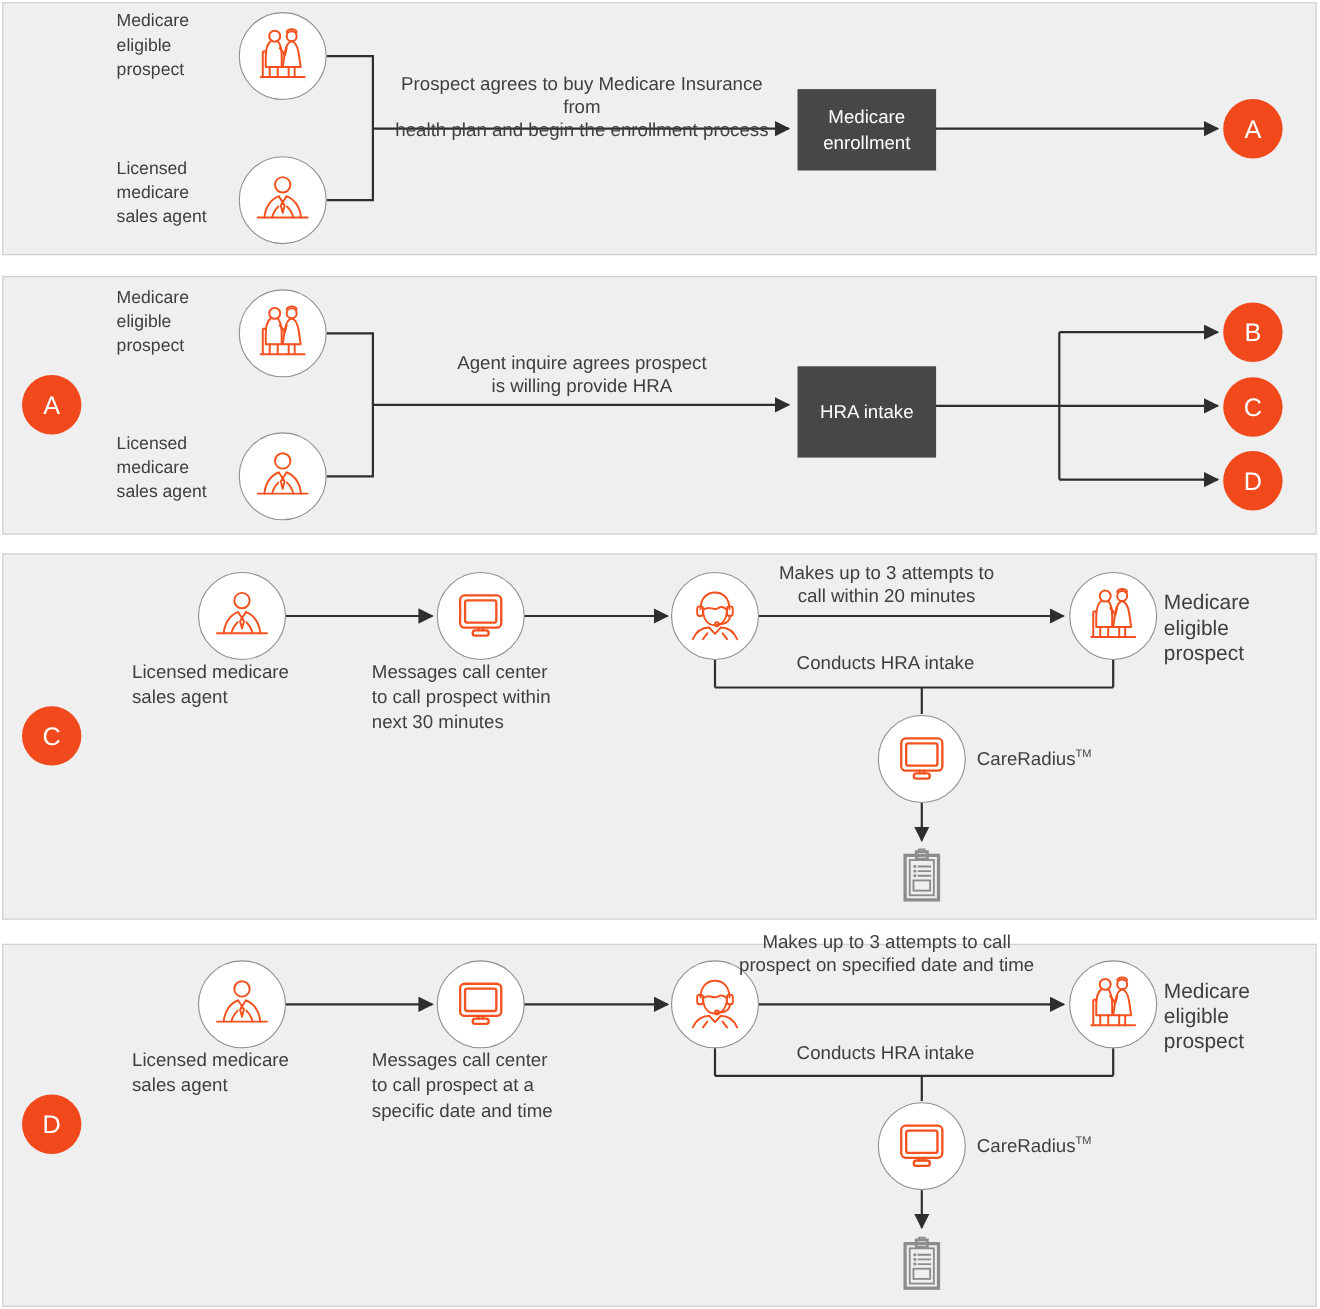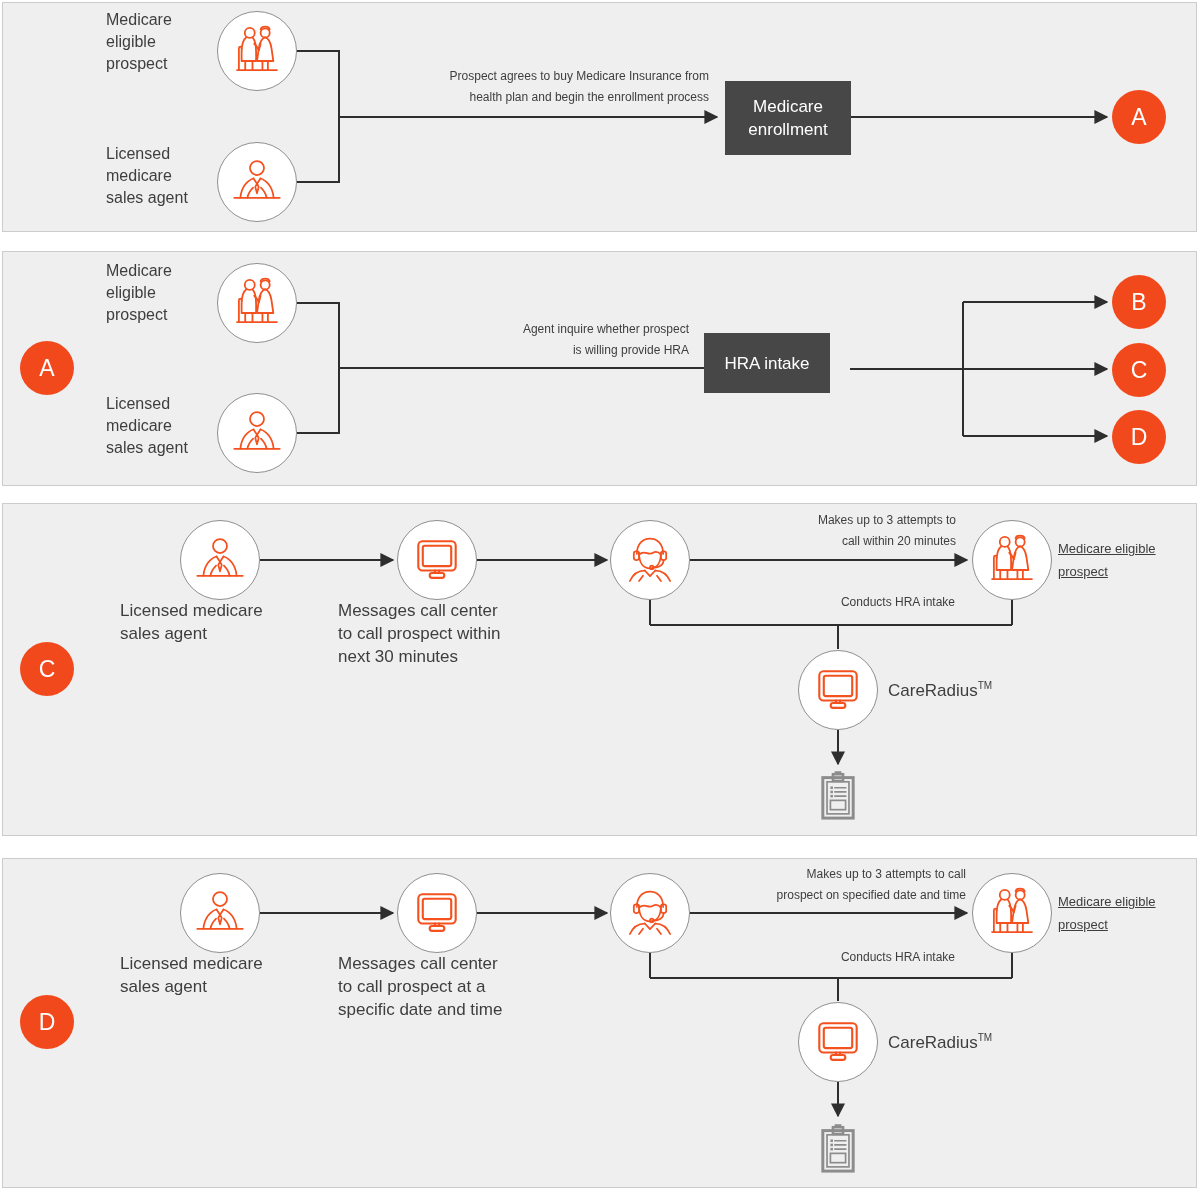--- a/index.html
+++ b/index.html
@@ -26,23 +26,23 @@
     justify-content:center; font-size:23px; z-index:2;
   }
   .box {
     position:absolute; background:#474747; color:#ffffff;
     display:flex; align-items:center; justify-content:center;
     text-align:center; font-size:17px; line-height:23px;
     white-space:pre-line; z-index:2;
   }
   .lbl { position:absolute; white-space:pre-line; z-index:2;text-align:right; }
   .lbl-left   { text-align:left;   font-size:16px; line-height:22px; }
-  .caption    { font-size:12px; line-height:21px; }
+  .caption    { text-align:center; font-size:17px; line-height:21px; }
   .node-label { text-align:left; font-size:17px; line-height:23px; }
-  .side-label { text-align:left;   font-size:13px; line-height:23px;text-decoration:underline; }
+  .side-label { text-align:left;   font-size:19px; line-height:23px; }
   .sys-label  { font-size:17px; }
   .sys-label sup { font-size:10px; }
   .icon { display:block; }
   .icon-orange { color:#F4511E; }
   .icon-gray   { color:#8C8C8C; position:absolute; z-index:2; }
 </style>
 </head>
 <body>
 
 <svg width="0" height="0" style="position:absolute" aria-hidden="true">
@@ -183,23 +183,23 @@
       </svg>
   </div>
   <div class="lbl lbl-left" style="left:106px;top:393px;width:110px">Licensed
 medicare
 sales agent</div>
   <div class="node" style="left:217px;top:393px">
     <svg class="icon icon-orange" width="56" height="56">
         <use href="#ic-agent"></use>
       </svg>
   </div>
-  <div class="lbl caption" style="left:369px;top:319px;width:320px">Agent inquire whether prospect
+  <div class="lbl caption" style="left:369px;top:319px;width:320px">Agent inquire agrees prospect
 is willing provide HRA</div>
-  <div class="box" style="left:704px;top:333px;width:126px;height:60px">HRA intake</div>
+  <div class="box" style="left:725px;top:333px;width:126px;height:83px">HRA intake</div>
   <div class="badge" style="left:1112px;top:275px">B</div>
   <div class="badge" style="left:1112px;top:343px">C</div>
   <div class="badge" style="left:1112px;top:410px">D</div>
 
   <div class="badge" style="left:20px;top:642px">C</div>
   <div class="node" style="left:180px;top:520px">
     <svg class="icon icon-orange" width="56" height="56">
         <use href="#ic-agent"></use>
       </svg>
   </div>
@@ -252,21 +252,21 @@
       </svg>
   </div>
   <div class="lbl node-label" style="left:338px;top:952px;width:200px">Messages call center
 to call prospect at a
 specific date and time</div>
   <div class="node" style="left:610px;top:873px">
     <svg class="icon icon-orange" width="56" height="56">
         <use href="#ic-callagent"></use>
       </svg>
   </div>
-  <div class="lbl caption" style="left:646px;top:864px;width:320px">Makes up to 3 attempts to call
+  <div class="lbl caption" style="left:646px;top:846px;width:320px">Makes up to 3 attempts to call
 prospect on specified date and time</div>
   <div class="node" style="left:972px;top:873px">
     <svg class="icon icon-orange" width="58" height="58">
         <use href="#ic-couple"></use>
       </svg>
   </div>
   <div class="lbl side-label" style="left:1058px;top:890px;width:140px">Medicare eligible
 prospect</div>
   <div class="lbl caption" style="left:655px;top:947px;width:300px">Conducts HRA intake</div>
   <div class="node" style="left:798px;top:1002px">

